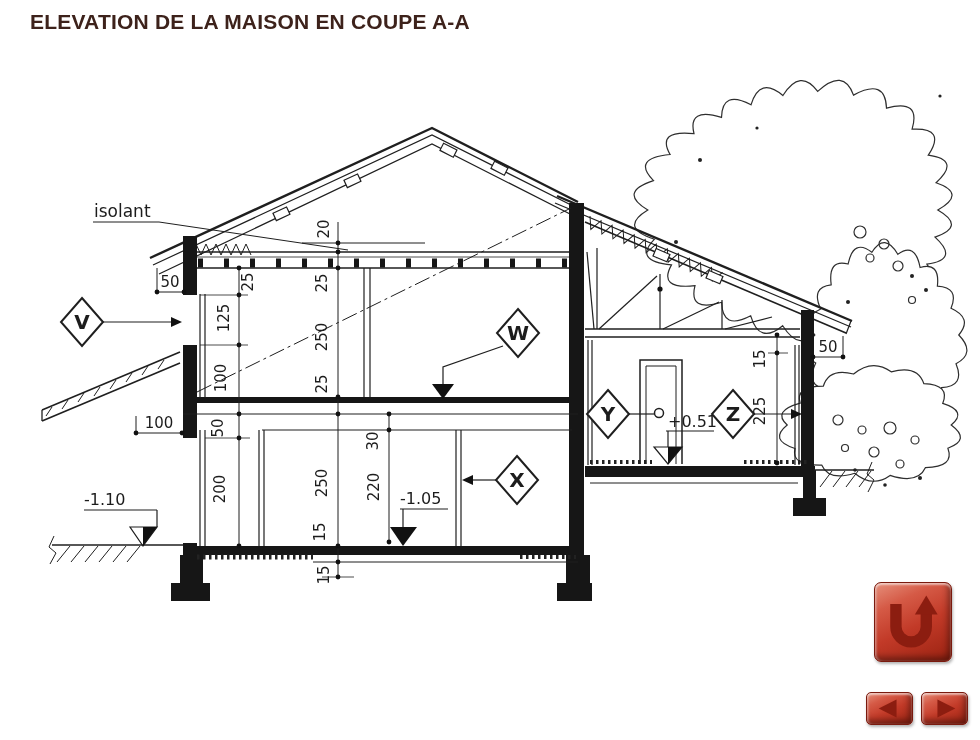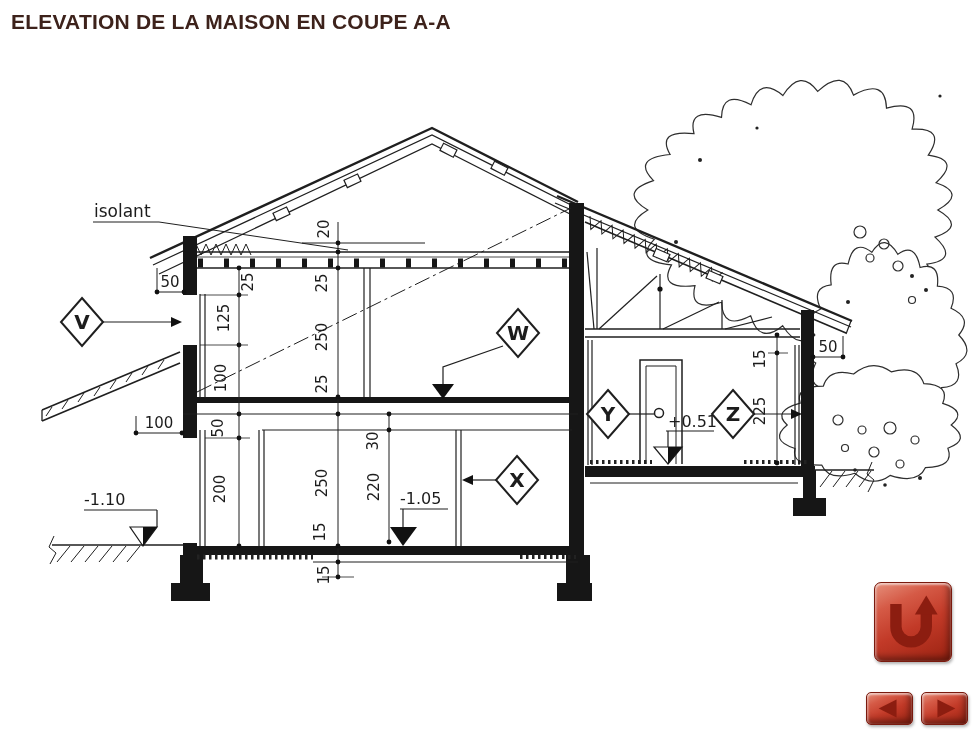--- a/index.html
+++ b/index.html
@@ -1,18 +1,18 @@
 <!DOCTYPE html>
 <html><head>
 <meta charset="utf-8">
 <style>
   html,body{margin:0;padding:0;background:#fff;}
   .slide{position:relative;width:980px;height:740px;background:#ffffff;overflow:hidden;
          font-family:"Liberation Sans",sans-serif;}
-  .title{position:absolute;left:11px;top:10px;font-size:21px;font-weight:bold;
+  .title{position:absolute;left:30px;top:10px;font-size:21px;font-weight:bold;
          color:#3d221b;letter-spacing:.2px;white-space:nowrap;}
   svg.draw{position:absolute;left:0;top:0;}
   svg.draw text{font-family:"DejaVu Sans",sans-serif;fill:#1c1c1c;}
   .dim{font-size:15px;}
   .lvl{font-size:16px;}
   .mk{font-size:20px;font-weight:bold;}
   .note{font-size:17px;}
   .nav-btn{position:absolute;padding:0;cursor:pointer;border:1px solid #7a1a0e;border-radius:7px;
     background:linear-gradient(155deg,#e6907c 0%,#d55a46 26%,#c23a28 55%,#9a2211 100%);
     box-shadow:inset 0 2px 2px rgba(255,255,255,.55),inset 2px 0 2px rgba(255,255,255,.25),

